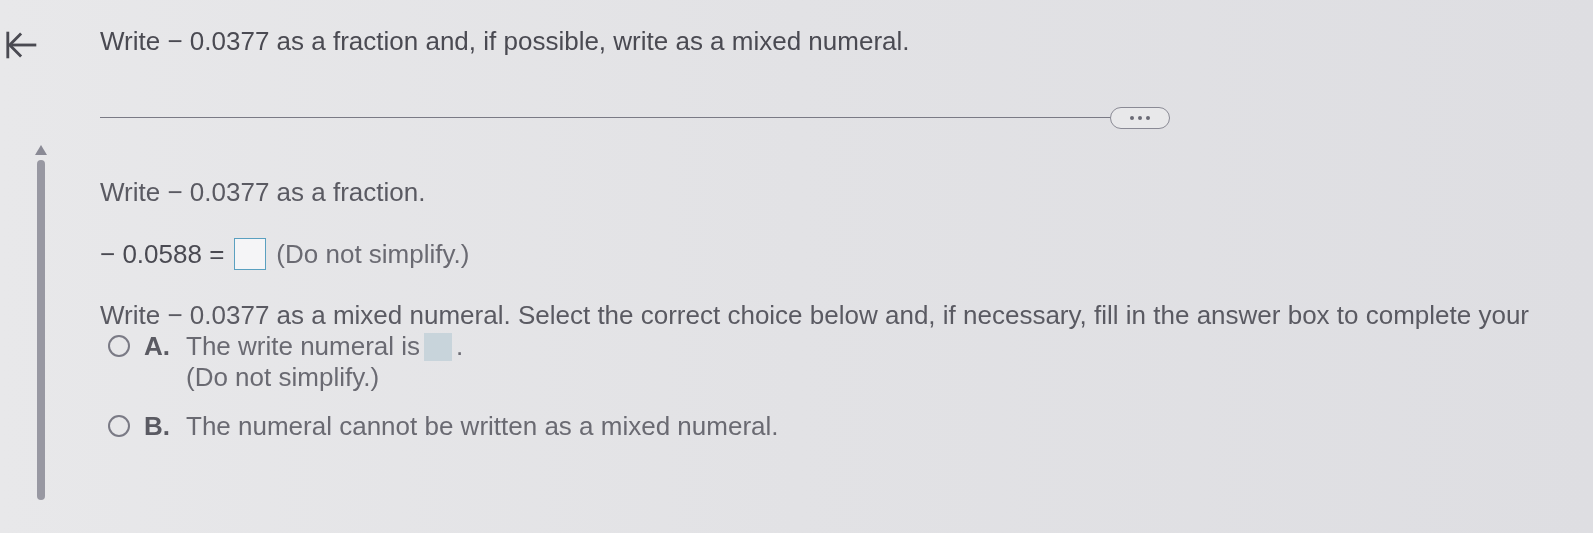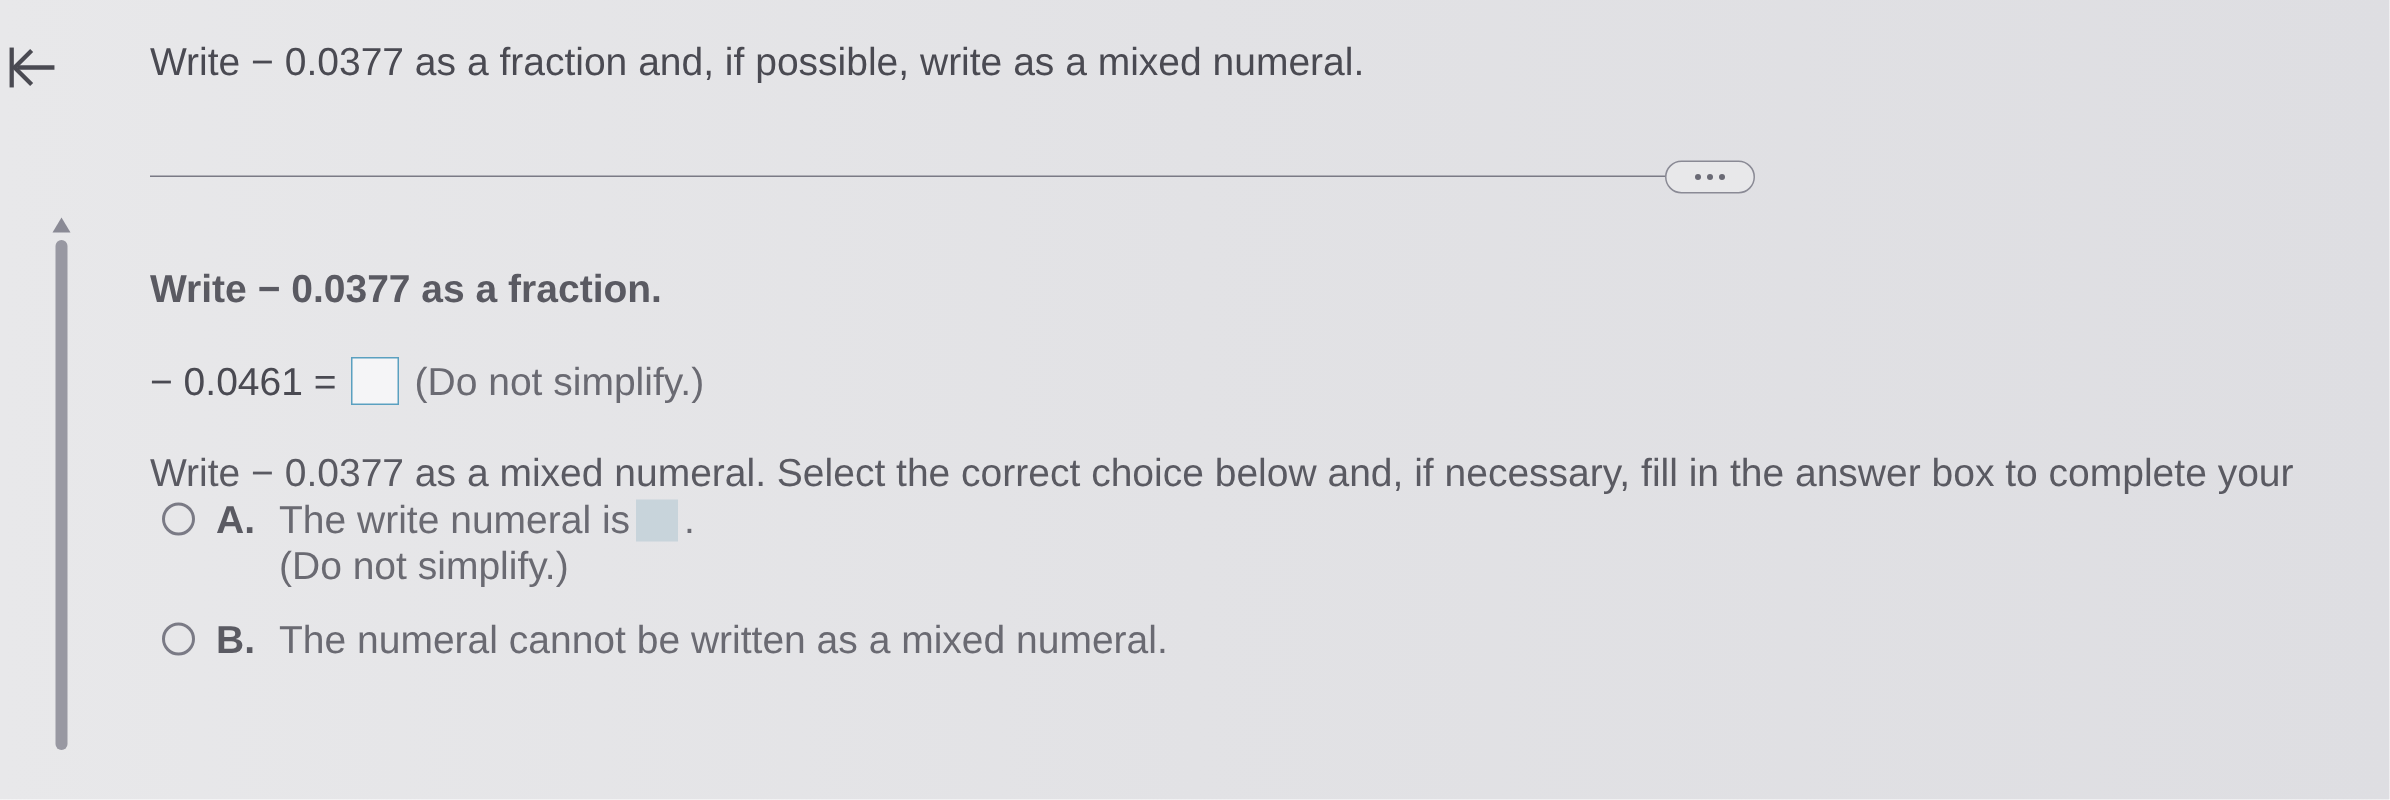--- a/index.html
+++ b/index.html
@@ -96,21 +96,20 @@
       width: 4px;
       height: 4px;
       background: #6a6a75;
       border-radius: 50%;
       margin: 0 2px;
     }
     .sub-prompt {
       font-size: 26px;
       color: #5a5a62;
       margin-bottom: 30px;
-      font-weight: bold;
     }
     .equation-row {
       font-size: 26px;
       color: #4a4a52;
       margin-bottom: 30px;
       display: flex;
       align-items: center;
     }
     .answer-box {
       display: inline-block;
@@ -194,21 +193,21 @@
     <div class="ellipsis-pill">
       <span class="dot"></span>
         <span class="dot"></span>
         <span class="dot"></span>
     </div>
   </div>
 
   <div class="sub-prompt">Write − 0.0377 as a fraction.</div>
 
   <div class="equation-row">
-    <span>− 0.0461 =</span>
+    <span>− 0.0588 =</span>
     <span class="answer-box"></span>
     <span class="hint">(Do not simplify.)</span>
   </div>
 
   <div class="instruction">Write − 0.0377 as a mixed numeral. Select the correct choice below and, if necessary, fill in the answer box to complete your</div>
 
   <div class="choice">
     <div class="radio"></div>
     <div class="choice-letter">A.</div>
     <div class="choice-body">

